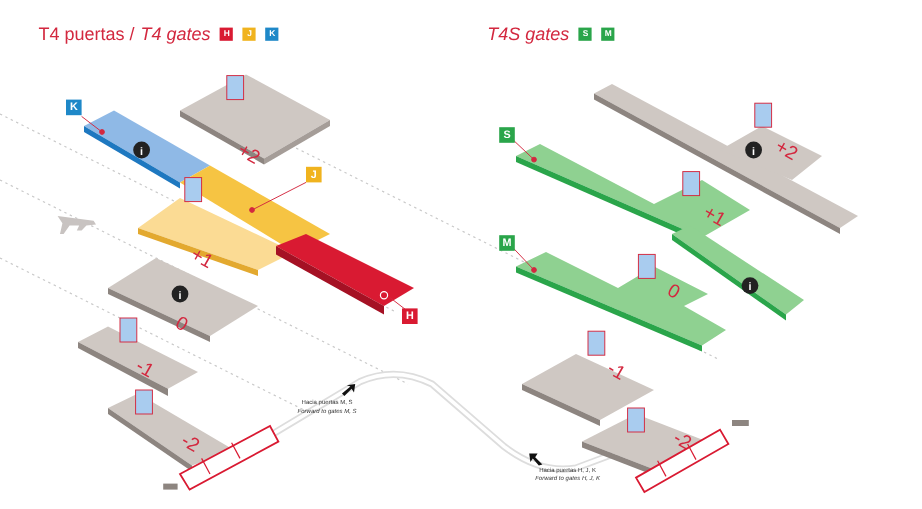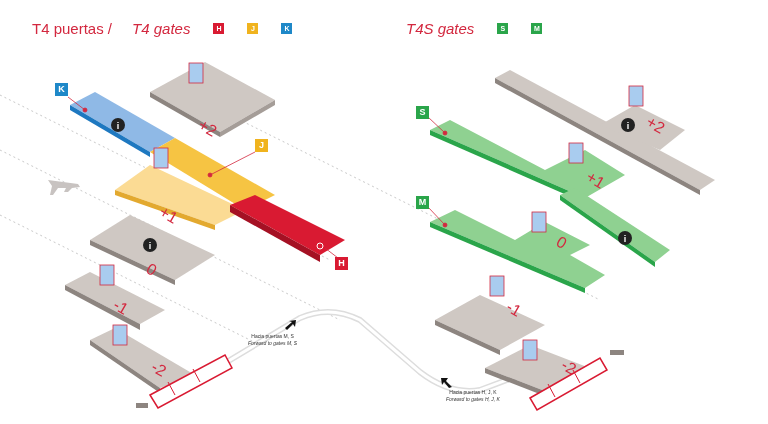--- a/index.html
+++ b/index.html
@@ -1,17 +1,17 @@
 <!DOCTYPE html>
 <html><head>
 <meta charset="utf-8">
 <style>
   html, body { margin:0; padding:0; background:#ffffff; }
   body { width:768px; height:424px; position:relative; overflow:hidden; font-family:"Liberation Sans", sans-serif; }
-  .title { position:absolute; top:20px; font-size:15px; color:#d3283f; display:flex; align-items:center; gap:20px; white-space:nowrap; }
+  .title { position:absolute; top:20px; font-size:15px; color:#d3283f; display:flex; align-items:center; gap:5px; white-space:nowrap; }
   .title i { font-style:italic; }
   .badge { display:inline-block; width:11px; height:11px; color:#fff; font-size:7px; font-weight:bold; text-align:center; line-height:11px; margin-left:3px; }
   .lbl { position:absolute; width:13px; height:13px; color:#fff; font-size:9px; font-weight:bold; text-align:center; line-height:13px; }
   svg.map { position:absolute; left:0; top:0; }
   .note { position:absolute; font-size:5px; color:#333; line-height:7px; text-align:center; white-space:nowrap; }
   .note i { font-style:italic; }
 </style>
 </head>
 <body>
 

